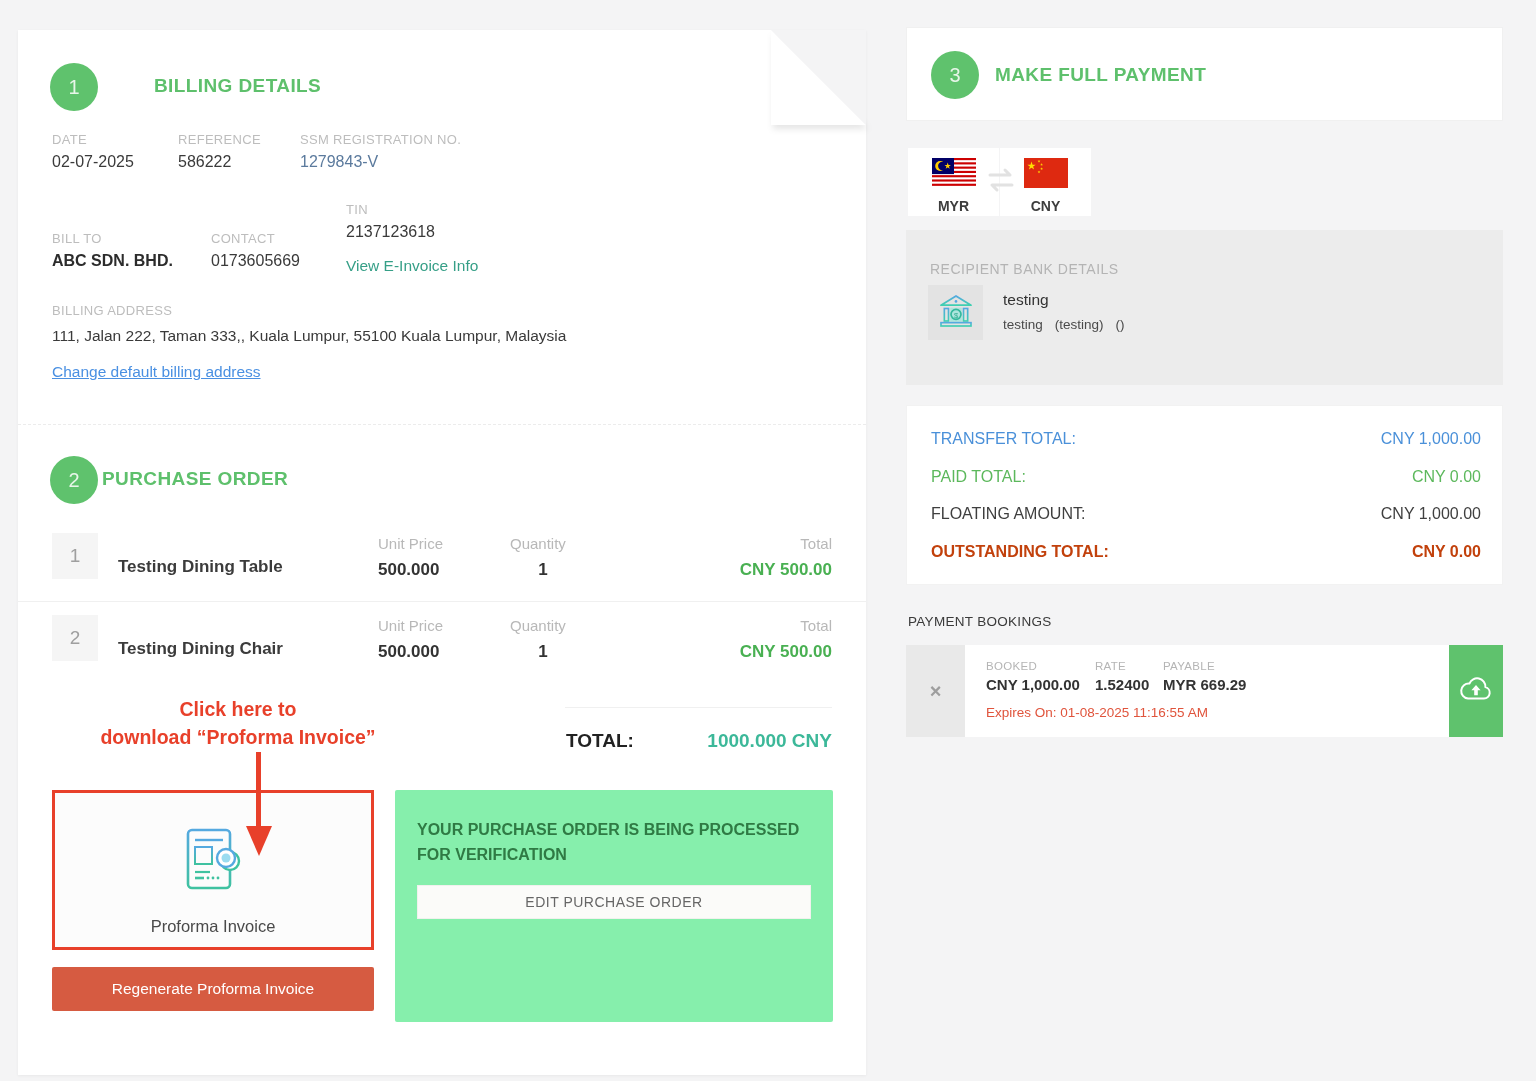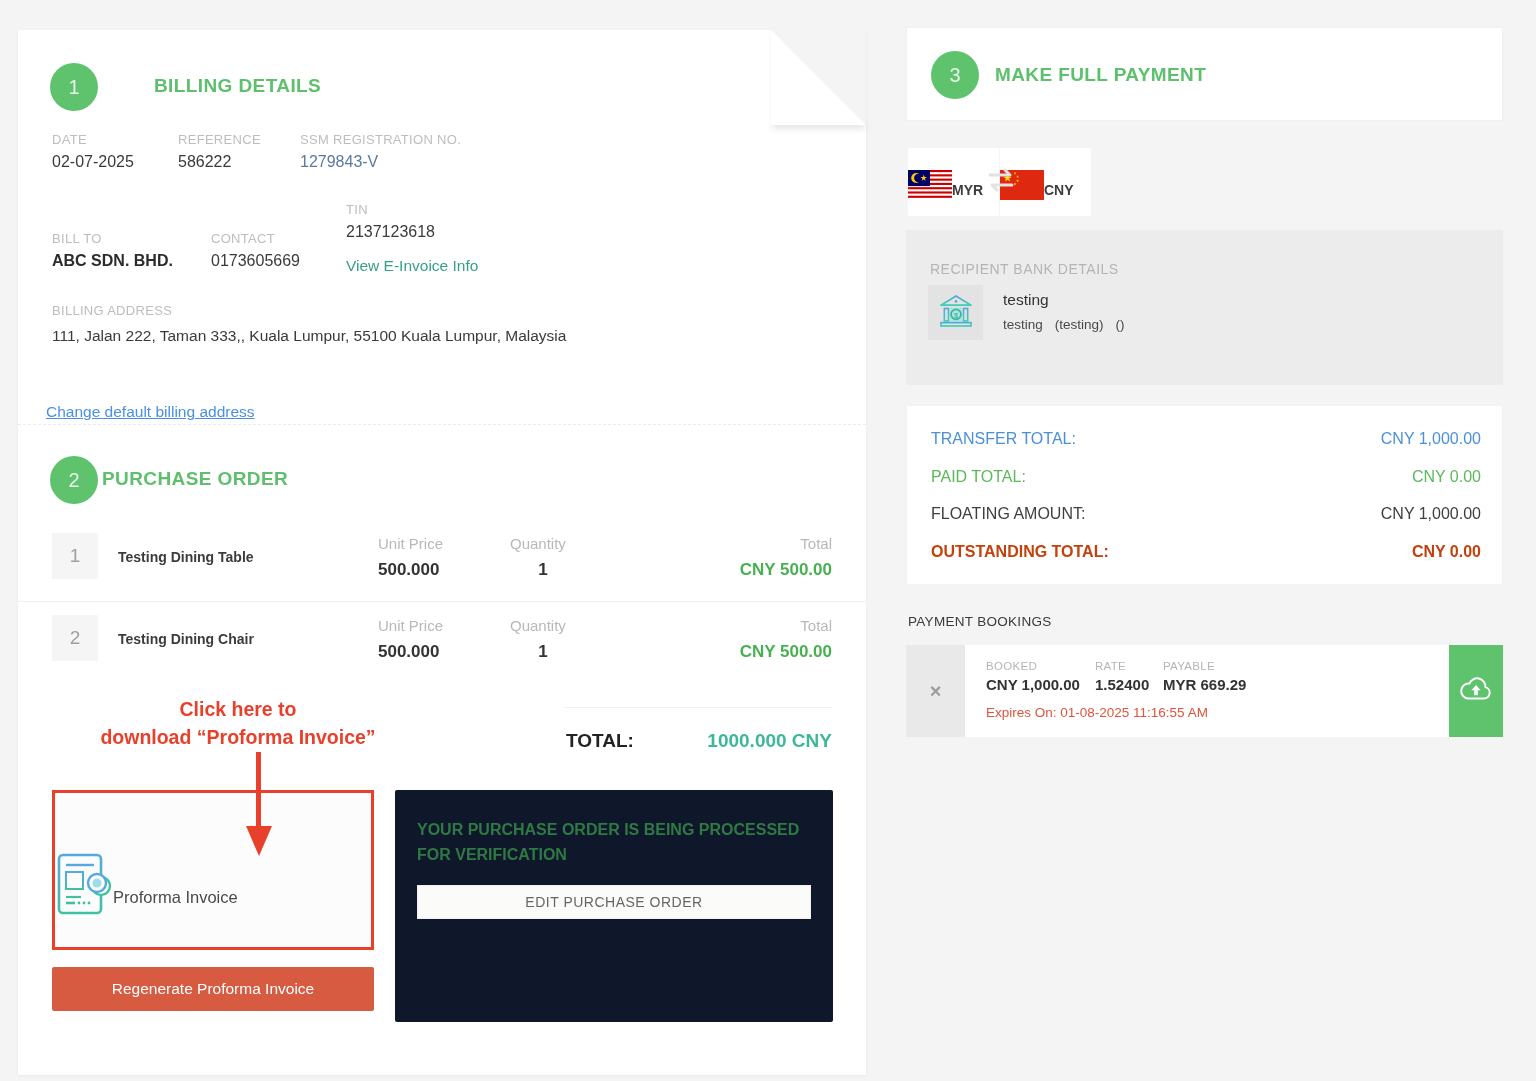--- a/index.html
+++ b/index.html
@@ -27,61 +27,61 @@
   .link-steel { color:#5b7a9d; cursor:pointer; }
   .link-teal { position:absolute; color:#369f87; font-size:15.5px; cursor:pointer; }
   .link-blue { position:absolute; color:#4a90e2; font-size:15.5px; text-decoration:underline; cursor:pointer; }
   .addr-text { position:absolute; font-size:15.5px; color:#3a3a3a; }
 
   .divider-dashed { position:absolute; left:0; right:0; top:394px; border-top:1px dashed #ececec; }
 
   .po-row { position:absolute; left:0; right:0; height:66px; }
   .po-tile { position:absolute; left:34px; top:0; width:46px; height:46px; background:#f5f5f5;
              color:#9f9f9f; font-size:19px; display:flex; align-items:center; justify-content:center; }
-  .po-name { position:absolute; left:100px; top:16px; font-size:14px; font-weight:bold; color:#3b3b3b; }
+  .po-name { position:absolute; left:100px; top:24px; font-size:17px; font-weight:bold; color:#3b3b3b; }
   .po-col { position:absolute; top:2px; }
   .po-collabel { font-size:15px; color:#b8b8b8; }
   .po-colvalue { margin-top:8px; font-size:17px; font-weight:bold; color:#333; }
   .po-total-val { color:#49b052; }
   .row-divider { position:absolute; left:0; right:0; border-top:1px solid #f0f0f0; }
 
   .total-divider { position:absolute; left:547px; width:267px; top:677px; border-top:1px solid #f0f0f0; }
   .total-label { position:absolute; left:548px; top:700px; font-size:19px; font-weight:bold; color:#222; }
   .total-value { position:absolute; right:34px; top:700px; font-size:19px; font-weight:bold; color:#3cb899; }
 
   .annotation { position:absolute; left:60px; top:665px; width:320px; text-align:center;
                 font-size:19.5px; font-weight:bold; color:#e8402a; line-height:28px; }
   .anno-arrow { position:absolute; left:227px; top:722px; width:27px; z-index:3; }
   .anno-arrow .line { width:5px; height:74px; background:#e8402a; margin:0 auto; }
   .anno-arrow .head { width:0; height:0; border-left:13px solid transparent;
                       border-right:13px solid transparent; border-top:30px solid #e8402a; margin:0 auto; }
 
   .proforma-box { position:absolute; left:34px; top:760px; width:322px; height:160px;
-                  border:3px solid #e8402a; background:#fcfcfc; display:flex; flex-direction:row;
+                  border:3px solid #e8402a; background:#fcfcfc; display:flex; flex-direction:column;
                   align-items:center; padding-top:34px; cursor:pointer; }
   .proforma-label { margin-top:20px; font-size:16.5px; color:#4a4a4a; }
 
   .btn-regenerate { position:absolute; left:34px; top:937px; width:322px; height:44px;
                     background:#d65b41; color:#fff; font-size:15.5px; border:none; cursor:pointer;
                     display:flex; align-items:center; justify-content:center; border-radius:2px; }
 
   .green-panel { position:absolute; left:377px; top:760px; width:438px; height:232px;
-                 background:#0f172a; padding:28px 22px 0 22px; border-radius:2px; }
+                 background:#86efac; padding:28px 22px 0 22px; border-radius:2px; }
   .gp-title { font-size:16px; font-weight:bold; color:#2f7a44; line-height:1.55; width:400px; }
   .gp-body { margin-top:19px; font-size:13.8px; color:#4b8157; line-height:1.62; width:398px; }
   .btn-edit { margin-top:17px; width:100%; height:34px; background:#fbfbf9; border:1px solid #f1f1ee;
               color:#666; font-size:14px; letter-spacing:.5px; cursor:pointer;
               display:flex; align-items:center; justify-content:center; }
 
   
   .right-col { position:absolute; left:906px; top:27px; width:597px; }
   .card-pay { position:absolute; left:0; top:0; width:597px; height:94px; background:#fff; border:1px solid #f0f0f0; }
 
   .flag-tile { position:absolute; top:121px; width:91px; height:68px; background:#fff; cursor:pointer;
-               display:flex; flex-direction:row; align-items:center; padding-top:10px; }
+               display:flex; flex-direction:column; align-items:center; padding-top:10px; }
   .flag-label { margin-top:6px; font-size:14px; font-weight:bold; color:#3d3d3d; }
   .swap-icon { position:absolute; left:80px; top:140px; z-index:2; }
 
   .recipient-panel { position:absolute; left:0; top:203px; width:597px; height:155px; background:#ececec; }
   .rp-label { position:absolute; left:24px; top:31px; font-size:14px; color:#b4b4b4; letter-spacing:.5px; }
   .bank-tile { position:absolute; left:22px; top:55px; width:55px; height:55px; background:#e3e3e3;
                display:flex; align-items:center; justify-content:center; }
   .rp-name { position:absolute; left:97px; top:61px; font-size:15.5px; color:#333; }
   .rp-detail { position:absolute; left:97px; top:87px; font-size:13.5px; color:#4a4a4a; }
   .rp-detail span { margin-right:12px; }
@@ -141,21 +141,21 @@
     <div class="fblock" style="left:193px; top:201px;">
       <div class="flabel">CONTACT</div>
       <div class="fvalue">0173605669</div>
     </div>
     <div class="link-teal" style="left:328px; top:227px;">View E-Invoice Info</div>
 
     <div class="fblock" style="left:34px; top:273px;">
       <div class="flabel">BILLING ADDRESS</div>
     </div>
     <div class="addr-text" style="left:34px; top:297px;">111, Jalan 222, Taman 333,, Kuala Lumpur, 55100 Kuala Lumpur, Malaysia</div>
-    <div class="link-blue" style="left:28px; top:333px;margin-top:40px;">Change default billing address</div>
+    <div class="link-blue" style="left:34px; top:333px;">Change default billing address</div>
 
     <div class="divider-dashed"></div>
 
     <div class="step-circle" style="left:32px; top:426px;">
         <span>2</span>
       </div>
     <div class="sec-title" style="left:84px; top:438px;">PURCHASE ORDER</div>
 
     <div class="po-row" style="top:503px;">
       <div class="po-tile">1</div>

